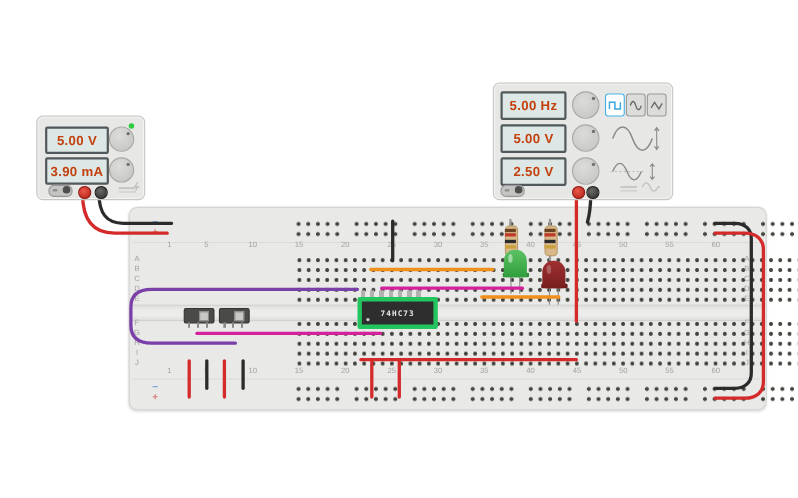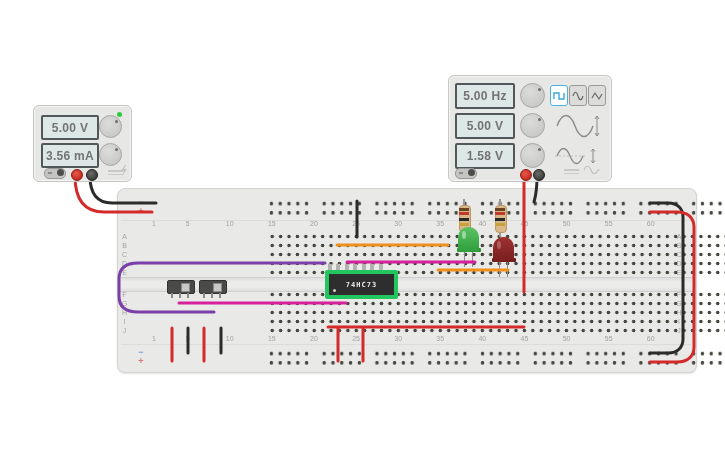--- a/index.html
+++ b/index.html
@@ -4,21 +4,21 @@
 <style>
   html,body{margin:0;padding:0;background:#fff;}
   #canvas{position:relative;width:725px;height:453px;background:#ffffff;overflow:hidden;
           font-family:"Liberation Sans",sans-serif;}
   .abs{position:absolute;}
 
   
   .instrument{position:absolute;background:#e7e7e5;border:1px solid #c6c6c4;border-radius:6px;
               box-shadow:inset 0 0 0 1px #f4f4f2;}
   .lcd{position:absolute;background:#dce7e6;border:2px solid #51585a;border-radius:2px;
-       font-weight:bold;font-size:12px;color:#737373;display:flex;align-items:center;justify-content:center;
+       font-weight:bold;font-size:12px;color:#c2410c;display:flex;align-items:center;justify-content:center;
        letter-spacing:0.3px;}
   .knob{position:absolute;border-radius:50%;background:radial-gradient(circle at 40% 35%,#dcdcda,#c2c2c0);
         border:1px solid #a6a6a4;}
   .knob::after{content:'';position:absolute;width:3px;height:3px;border-radius:50%;background:#6f6f72;
         right:3px;top:4px;}
   .terminal{position:absolute;width:10px;height:10px;border-radius:50%;}
   .terminal.red{background:radial-gradient(circle at 40% 35%,#e85a4a,#b31b12);border:1px solid #8f150e;}
   .terminal.black{background:radial-gradient(circle at 40% 35%,#6a6a68,#2c2c2a);border:1px solid #1d1d1b;}
   .toggle{position:absolute;width:20px;height:9px;border-radius:5px;background:#c4c4c2;border:1px solid #98989a;}
   .toggle::after{content:'';position:absolute;width:7px;height:7px;border-radius:50%;background:#4e4e4c;
@@ -210,39 +210,39 @@
       <path d="M 188 328 L 188 353" stroke="#2b2b2b" stroke-width="3" fill="none" stroke-linecap="round" stroke-linejoin="round"></path>
       <path d="M 204 328 L 204 361" stroke="#d42a2a" stroke-width="3" fill="none" stroke-linecap="round" stroke-linejoin="round"></path>
       <path d="M 221 328 L 221 353" stroke="#2b2b2b" stroke-width="3" fill="none" stroke-linecap="round" stroke-linejoin="round"></path>
       <path d="M 650 203 L 668 203 C 678 203 683 209 683 217 L 683 339 C 683 347 678 353 668 353 L 650 353" stroke="#2b2b2b" stroke-width="3" fill="none" stroke-linecap="round" stroke-linejoin="round"></path>
       <path d="M 650 212 L 677 212 C 688 212 694 218 694 227 L 694 347 C 694 356 688 362 677 362 L 650 362" stroke="#d42a2a" stroke-width="3" fill="none" stroke-linecap="round" stroke-linejoin="round"></path>
     </svg>
 
   <div class="instrument" style="left:33px;top:105px;width:97px;height:75px;z-index:10;">
     <span class="powerdot" style="right:9px;top:6px;"></span>
     <div class="lcd" style="left:7px;top:9px;width:54px;height:21px;">5.00 V</div>
-    <div class="lcd" style="left:7px;top:37px;width:54px;height:21px;">3.56 mA</div>
+    <div class="lcd" style="left:7px;top:37px;width:54px;height:21px;">3.90 mA</div>
     <div class="knob" style="left:65px;top:9px;width:21px;height:21px;"></div>
     <div class="knob" style="left:65px;top:37px;width:21px;height:21px;"></div>
     <div class="toggle" style="left:10px;top:62px;"></div>
     <span class="terminal red" style="left:37px;top:63px;"></span>
     <span class="terminal black" style="left:52px;top:63px;"></span>
     <div class="fineprint" style="right:8px;bottom:6px;">
         <i></i>
         <i></i>
       </div>
     <svg class="abs" style="right:3px;bottom:4px;" width="8" height="12" viewBox="0 0 8 12">
       <path d="M5 0 L1 6 H4 L2 11 L7 4 H4 L6 0 Z" fill="#c2c2c0"></path>
     </svg>
   </div>
 
   <div class="instrument" style="left:448px;top:75px;width:162px;height:105px;z-index:10;">
     <div class="lcd" style="left:6px;top:7px;width:56px;height:22px;">5.00 Hz</div>
     <div class="lcd" style="left:6px;top:37px;width:56px;height:22px;">5.00 V</div>
-    <div class="lcd" style="left:6px;top:67px;width:56px;height:22px;">1.58 V</div>
+    <div class="lcd" style="left:6px;top:67px;width:56px;height:22px;">2.50 V</div>
     <div class="knob" style="left:71px;top:7px;width:23px;height:23px;"></div>
     <div class="knob" style="left:71px;top:37px;width:23px;height:23px;"></div>
     <div class="knob" style="left:71px;top:67px;width:23px;height:23px;"></div>
 
     <div class="wavebtn sel" style="left:101px;top:9px;">
       <svg width="12" height="12" viewBox="0 0 12 12">
         <path d="M1 9 V3 H6 V9 H11 V3" stroke="#3aa7e0" fill="none" stroke-width="1.4"></path>
         </svg>
     </div>
     <div class="wavebtn" style="left:120px;top:9px;">

